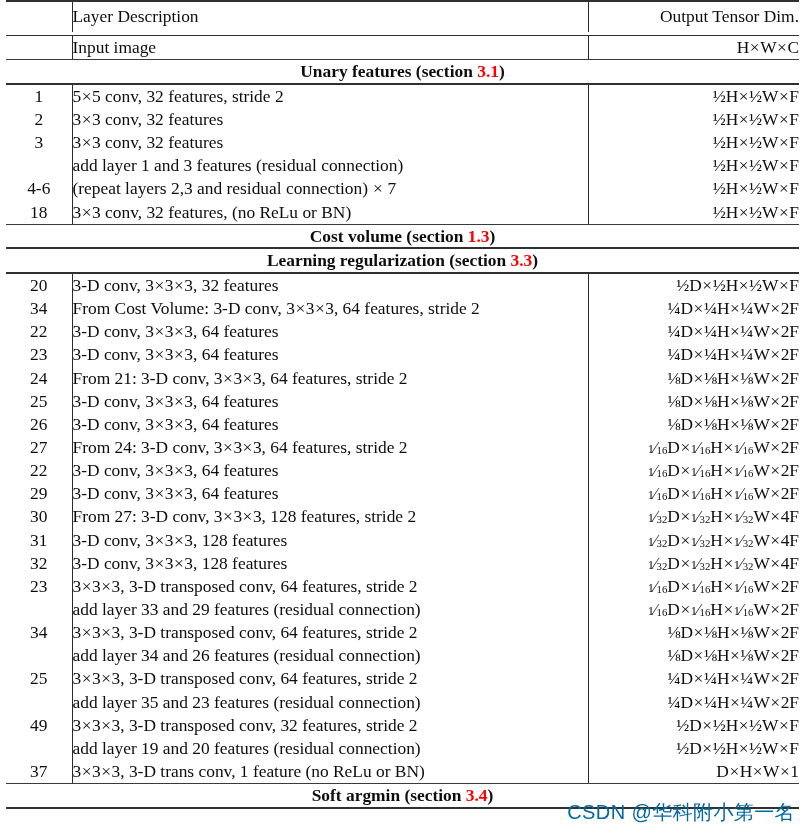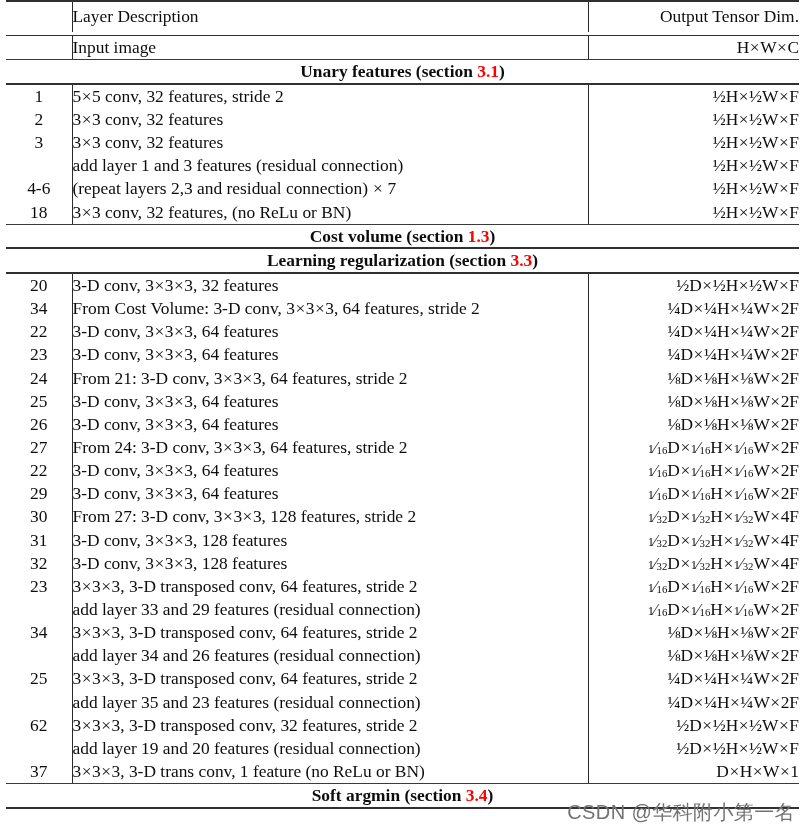--- a/index.html
+++ b/index.html
@@ -105,21 +105,21 @@
   .fr .s { font-size: 0.9em; }
   .fr .d { font-size: 0.62em; vertical-align: -0.12em; }
   .times { padding: 0 0.5px; }
 
   
   #watermark {
     position: absolute;
     right: 10px;
     bottom: 14px;
     font-size: 20px;
-    color: #737373;
+    color: #0369a1;
     font-family: "Liberation Sans", "DejaVu Sans", sans-serif;
     letter-spacing: 0.4px;
     white-space: nowrap;
     pointer-events: none;
     user-select: none;
   }
 </style>
 </head>
 <body>
 
@@ -274,21 +274,21 @@
           <td class="num">25</td>
           <td class="desc">3<span class="times">×</span>3<span class="times">×</span>3, 3-D transposed conv, 64 features, stride 2</td>
           <td class="dim">¼D<span class="times">×</span>¼H<span class="times">×</span>¼W<span class="times">×</span>2F</td>
         </tr>
         <tr>
           <td class="num"></td>
           <td class="desc">add layer 35 and 23 features (residual connection)</td>
           <td class="dim">¼D<span class="times">×</span>¼H<span class="times">×</span>¼W<span class="times">×</span>2F</td>
         </tr>
         <tr>
-          <td class="num">62</td>
+          <td class="num">49</td>
           <td class="desc">3<span class="times">×</span>3<span class="times">×</span>3, 3-D transposed conv, 32 features, stride 2</td>
           <td class="dim">½D<span class="times">×</span>½H<span class="times">×</span>½W<span class="times">×</span>F</td>
         </tr>
         <tr>
           <td class="num"></td>
           <td class="desc">add layer 19 and 20 features (residual connection)</td>
           <td class="dim">½D<span class="times">×</span>½H<span class="times">×</span>½W<span class="times">×</span>F</td>
         </tr>
         <tr class="rule-thin-bot">
           <td class="num">37</td>

